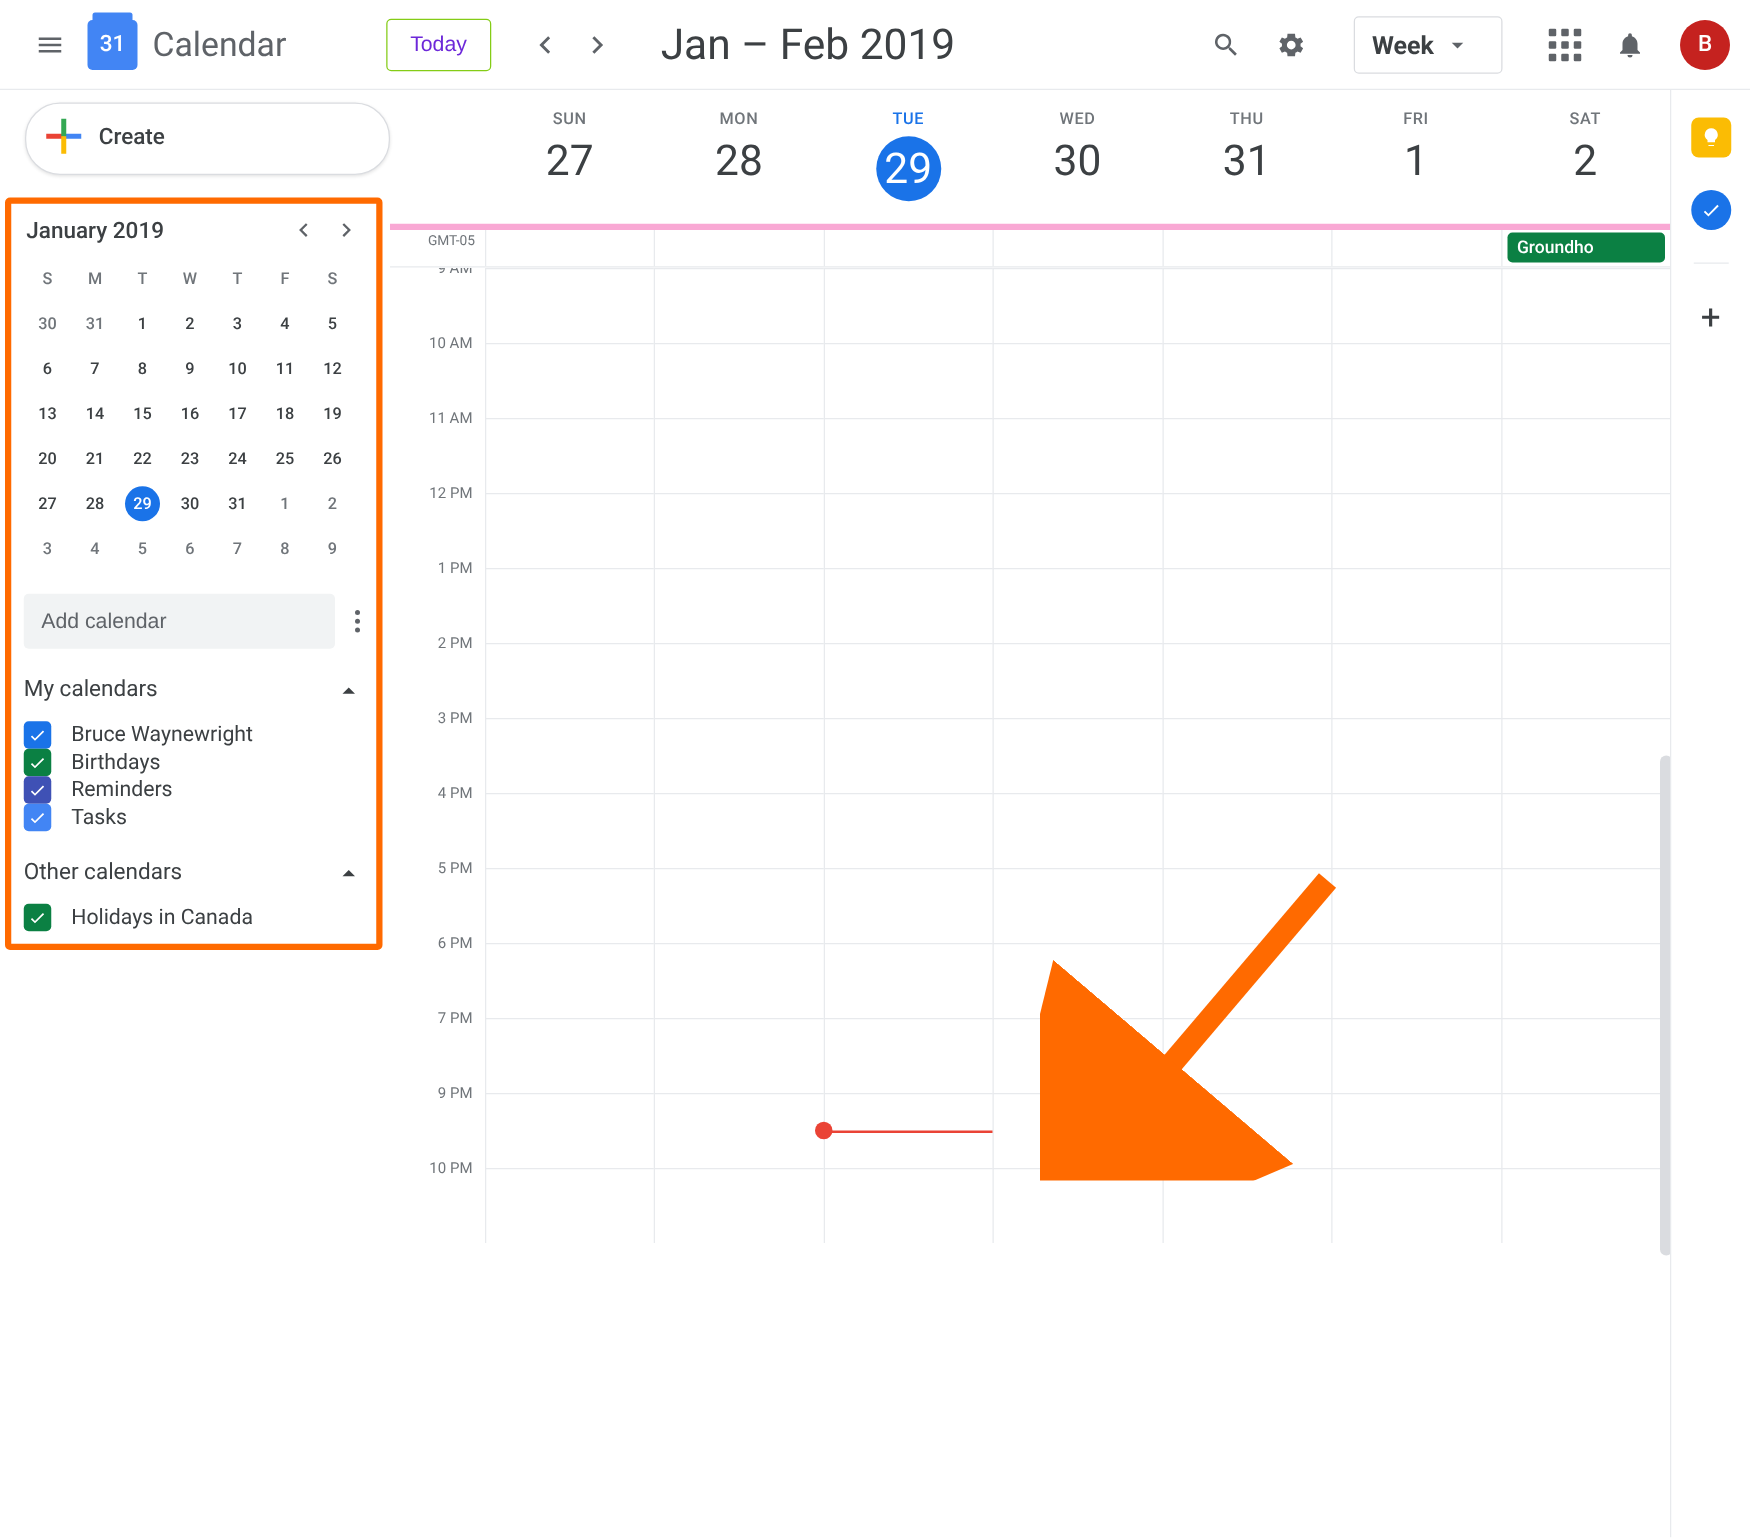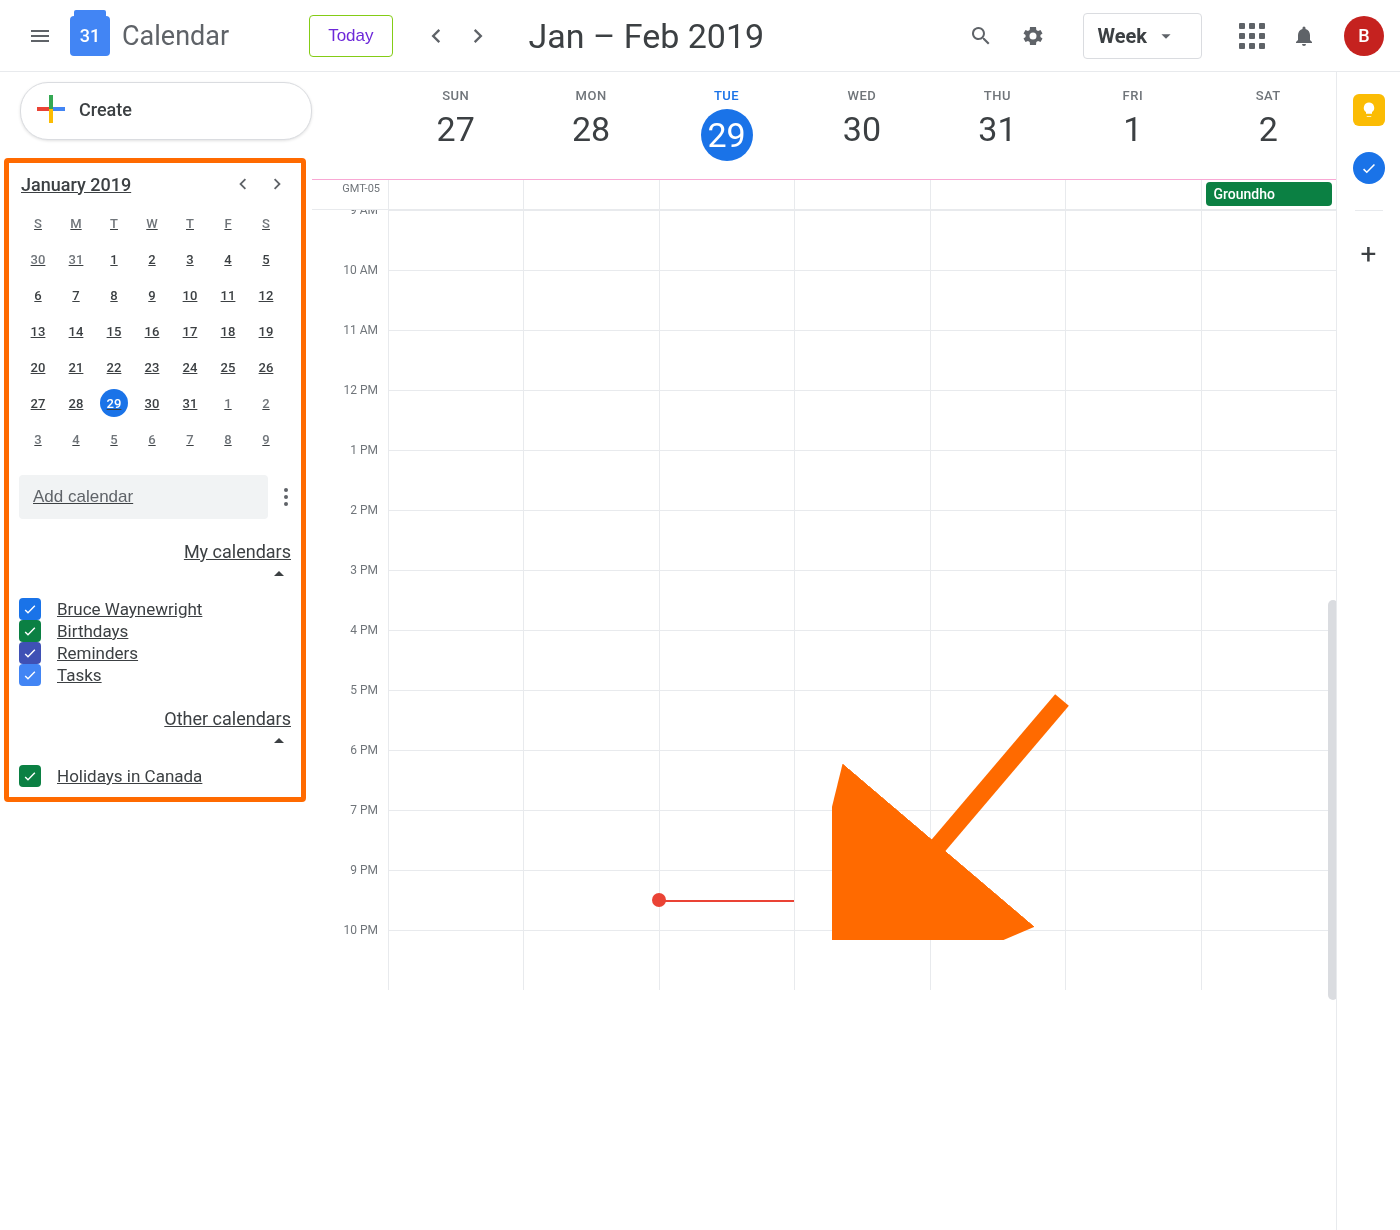--- a/index.html
+++ b/index.html
@@ -48,50 +48,50 @@
 .create-btn { display:flex; align-items:center; gap:14px; border:1px solid #dadce0; background:#fff; padding:12px 26px 16px 16px; border-radius:28px; box-shadow:0 1px 3px rgba(0,0,0,0.12); cursor:pointer; margin-left:2px; }
 .plus-icon { width:28px; height:28px; position:relative; }
 .plus-icon::before,.plus-icon::after { content:''; position:absolute; }
 .plus-icon .h1{position:absolute;top:12px;left:0;width:14px;height:4px;background:#ea4335;}
 .plus-icon .h2{position:absolute;top:12px;left:14px;width:14px;height:4px;background:#4285f4;}
 .plus-icon .v1{position:absolute;left:12px;top:0;width:4px;height:14px;background:#34a853;}
 .plus-icon .v2{position:absolute;left:12px;top:14px;width:4px;height:14px;background:#fbbc04;}
 .create-txt { font-size:18px; color:#3c4043; font-weight:500; }
 
 
-.hl-box { border:5px solid #ff6a00; border-radius:4px; padding:6px 10px 10px 10px; margin-top:18px; width:302px; margin-left:-14px;text-decoration:underline; }
+.hl-box { border:5px solid #ff6a00; border-radius:4px; padding:6px 10px 10px 10px; margin-top:18px; width:302px; margin-left:-14px; }
 
 .mini-nav { display:flex; align-items:center; justify-content:space-between; padding:4px 2px 10px 2px; }
 .mini-title { font-size:18px; color:#3c4043; font-weight:500; }
 .mini-nav-arrows { display:flex; gap:14px; }
 .mini-nav-arrows svg { width:22px; height:22px; fill:#5f6368; cursor:pointer; }
 
 .mini-cal { display:grid; grid-template-columns:repeat(7,38px); grid-auto-rows:36px; font-size:13px; }
 .mini-cal .wkd { color:#70757a; display:flex; align-items:center; justify-content:center; font-weight:500; }
 .mini-cal .day { display:flex; align-items:center; justify-content:center; cursor:pointer; color:#3c4043; font-weight:500; }
 .mini-cal .day.muted { color:#70757a; }
 .mini-cal .day.today { background:#1a73e8; color:#fff; border-radius:50%; width:28px; height:28px; margin:auto; }
 
 .add-cal-row { display:flex; align-items:center; gap:12px; margin-top:18px; }
 .add-cal-input { flex:1; background:#f1f3f4; border:none; padding:12px 14px; font-size:17px; color:#5f6368; border-radius:4px; }
 .add-cal-input::placeholder { color:#5f6368; }
 .dots { width:24px; display:flex; flex-direction:column; gap:3px; align-items:center; cursor:pointer; }
 .dots span { width:4px; height:4px; border-radius:50%; background:#5f6368; }
 
-.sec-hdr { display:flex; align-items:flex-end; justify-content:space-between; margin-top:22px; cursor:pointer;flex-direction:column; }
+.sec-hdr { display:flex; align-items:flex-start; justify-content:space-between; margin-top:22px; cursor:pointer; }
 .sec-hdr span { font-size:18px; color:#3c4043; }
 .sec-hdr svg { width:24px; height:24px; fill:#3c4043; }
 .cal-list { margin-top:12px; display:flex; flex-direction:column; }
 .cal-item { display:flex; align-items:center; gap:16px; cursor:pointer; }
 .cal-item .chk { width:22px; height:22px; border-radius:4px; display:flex; align-items:center; justify-content:center; }
 .cal-item .chk svg { width:16px; height:16px; fill:#fff; }
 .cal-item .lbl { font-size:17px; color:#3c4043; }
 
 
-.wk-hdr { display:flex; border-bottom:1px solid #f9a8d4; }
+.wk-hdr { display:flex; border-bottom:5px solid #f9a8d4; }
 .gutter { width:76px; }
 .col { flex:1; text-align:center; padding:16px 0 18px 0; }
 .wkd-abbr { font-size:13px; color:#70757a; font-weight:500; letter-spacing:0.5px; }
 .wkd-num { font-size:34px; color:#3c4043; margin-top:6px; font-weight:400; }
 .col.today .wkd-abbr { color:#1a73e8; }
 .col.today .wkd-num { background:#1a73e8; color:#fff; width:52px; height:52px; border-radius:50%; display:inline-flex; align-items:center; justify-content:center; }
 
 
 .allday { display:flex; height:30px; border-bottom:1px solid #e8eaed; }
 .allday .gutter { font-size:11px; color:#70757a; display:flex; align-items:flex-start; justify-content:flex-end; padding-right:8px; padding-top:2px; }

